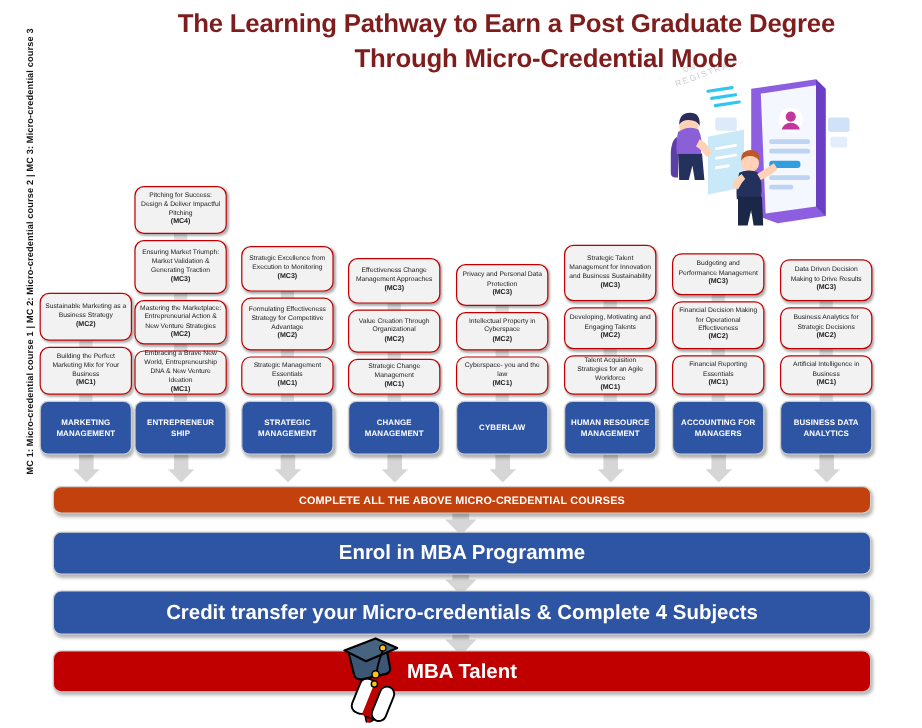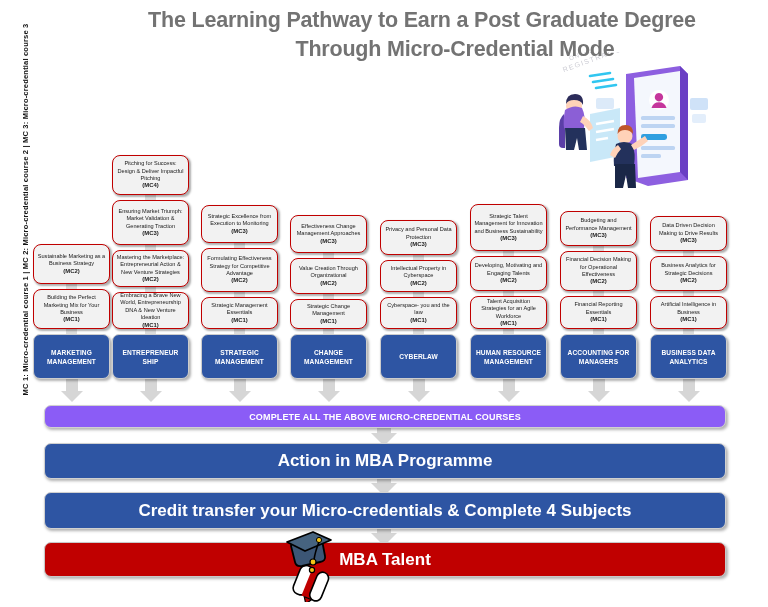--- a/index.html
+++ b/index.html
@@ -7,21 +7,21 @@
     width:768px;height:607px;
     background:#ffffff;
     font-family:"Liberation Sans", sans-serif;
     overflow:hidden;
     position:relative;
   }
   
   #title-block{
     position:absolute;left:120px;top:6px;width:610px;
     text-align:right;
-    color:#737373;
+    color:#7f1d1d;
     font-weight:bold;
     font-size:21.5px;
     line-height:29px;
     letter-spacing:-0.2px;
     z-index:6;
   }
   #title-line1{display:block;text-align:center;padding-right:6px;}
   #title-line2{display:block;text-align:center;padding-left:60px;}
 
   
@@ -107,21 +107,21 @@
     left:44px;width:682px;
     border-radius:7px;
     color:#ffffff;
     font-weight:bold;
     text-align:center;
     display:flex;align-items:center;justify-content:center;
     box-shadow:1.5px 2px 3px rgba(0,0,0,.30);
     border:1.5px solid #d0d0d0;
     z-index:4;
   }
-  #bar-complete{top:405px;height:23px;background:#8b5cf6;font-size:9px;letter-spacing:.15px;text-align:right;}
+  #bar-complete{top:405px;height:23px;background:#c2410c;font-size:9px;letter-spacing:.15px;text-align:right;}
   #bar-enrol{top:443px;height:36px;background:#2e55a3;font-size:17px;}
   #bar-credit{top:492px;height:37px;background:#2e55a3;font-size:17px;}
   #bar-awarded{top:542px;height:35px;background:#c00000;font-size:17px;border-color:#c8c8c8;}
 
   .midarrow{position:absolute;left:50%;transform:translateX(-50%);z-index:3;}
   .midarrow .shaft{position:absolute;left:50%;transform:translateX(-50%);width:14px;background:#d6d6d6;top:0;}
   .midarrow .head{position:absolute;left:50%;transform:translateX(-50%);
       width:0;height:0;border-left:13px solid transparent;border-right:13px solid transparent;border-top:13px solid #d6d6d6;}
 
   
@@ -360,21 +360,21 @@
 <div class="midarrow" style="top:478px;height:16px;">
   <div class="shaft" style="height:7px;"></div>
     <div class="head" style="top:5px;"></div>
 </div>
 <div class="midarrow" style="top:528px;height:16px;">
   <div class="shaft" style="height:7px;"></div>
     <div class="head" style="top:5px;"></div>
 </div>
 
 <div class="bigbar" id="bar-complete">COMPLETE ALL THE ABOVE MICRO-CREDENTIAL COURSES</div>
-<div class="bigbar" id="bar-enrol">Action in MBA Programme</div>
+<div class="bigbar" id="bar-enrol">Enrol in MBA Programme</div>
 <div class="bigbar" id="bar-credit">Credit transfer your Micro-credentials  &amp; Complete 4 Subjects</div>
 <div class="bigbar" id="bar-awarded">MBA Talent</div>
 
 <div id="cap-icon">
   <svg width="62" height="74" viewBox="0 0 62 74" xmlns="http://www.w3.org/2000/svg">
 
     <g transform="rotate(22 34 52)">
       <rect x="20" y="40" width="14" height="30" rx="6" fill="#ffffff" stroke="#000" stroke-width="1.6"></rect>
       <rect x="31" y="40" width="10" height="30" fill="#c00000"></rect>
       <rect x="38" y="40" width="12" height="30" rx="6" fill="#ffffff" stroke="#000" stroke-width="1.6"></rect>

